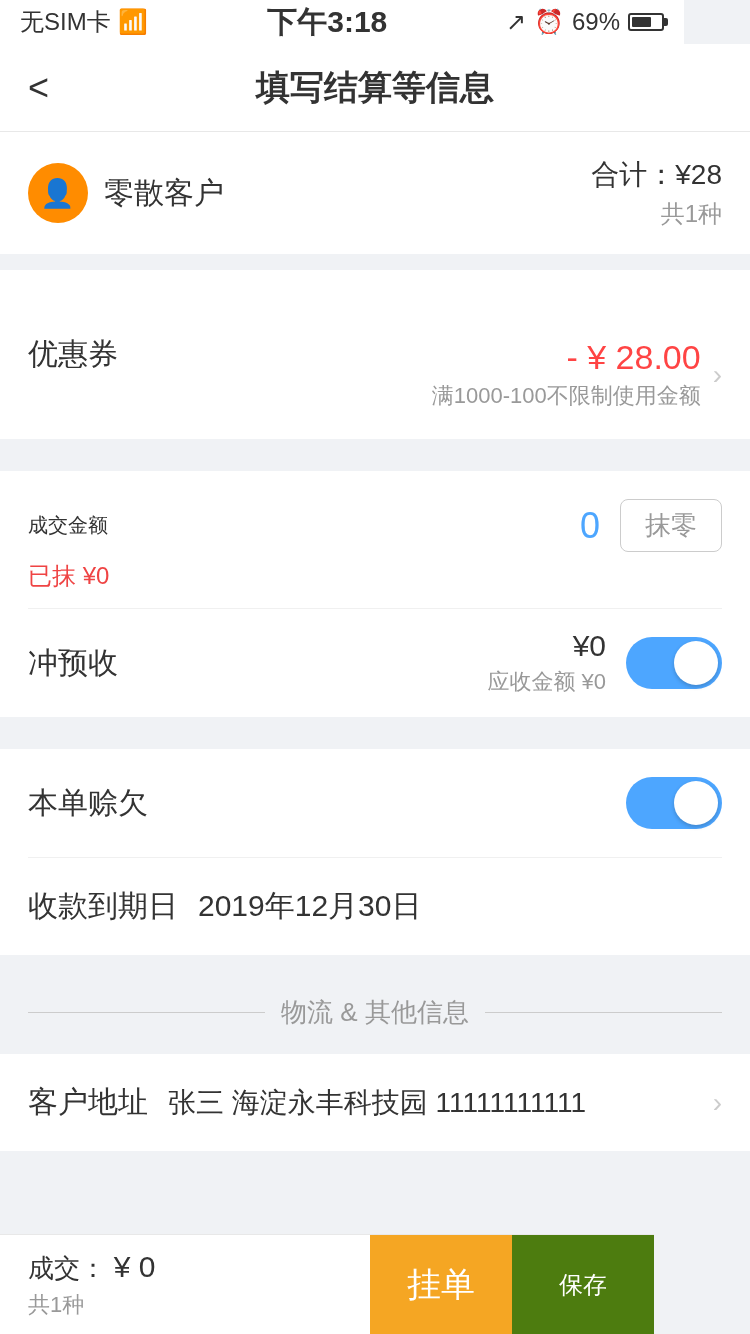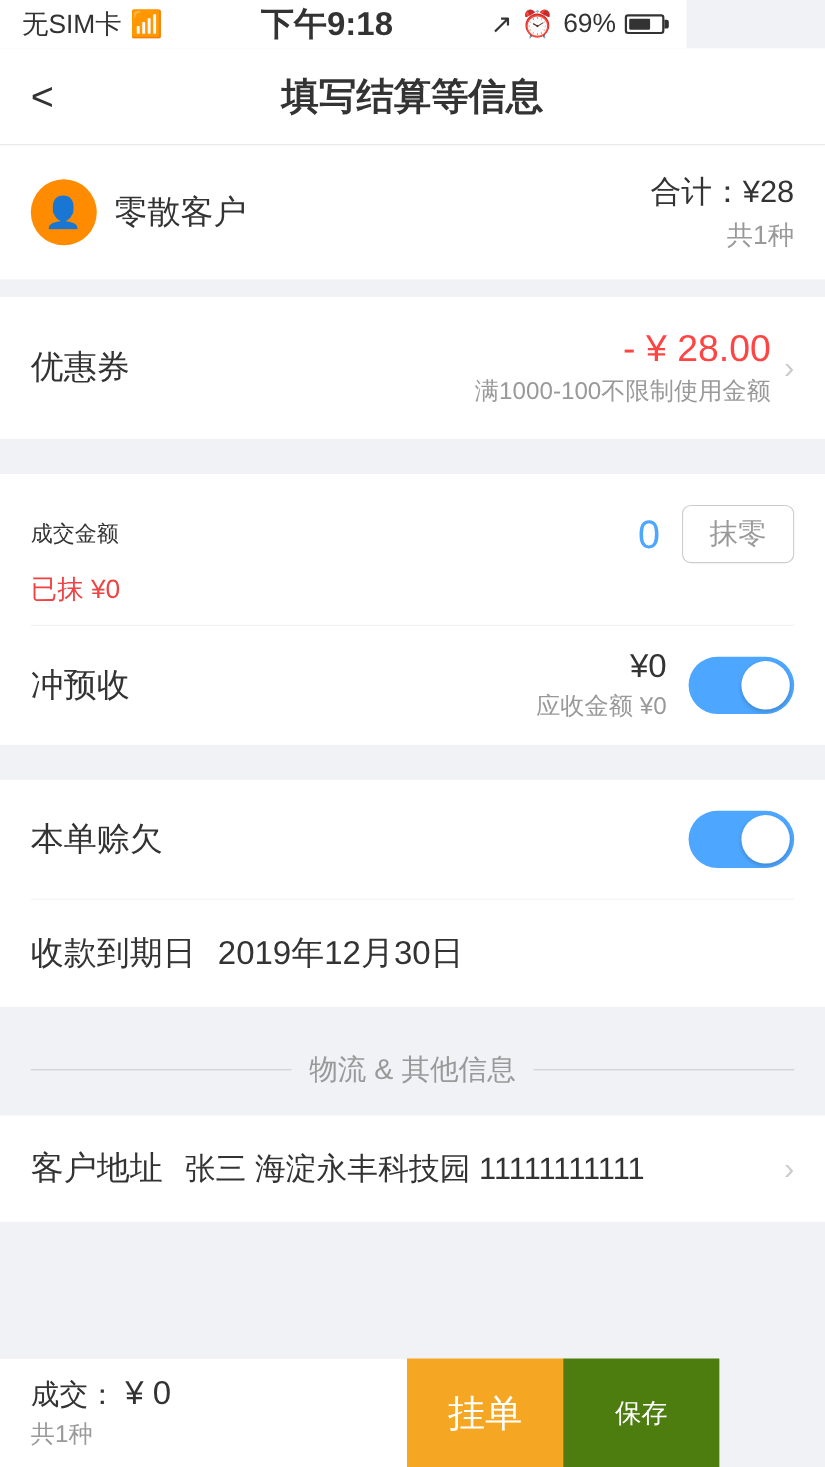--- a/index.html
+++ b/index.html
@@ -9,21 +9,21 @@
       min-height: 1334px;
       background: #f0f2f5;
       font-family: -apple-system, "PingFang SC", "Helvetica Neue", sans-serif;
       font-size: 28px;
       color: #333;
       position: relative;
     }
 
     
     .status-bar {
-      width: 624px;
+      width: 684px;
       height: 44px;
       background: #fff;
       display: flex;
       align-items: center;
       justify-content: space-between;
       padding: 0 20px;
       font-size: 24px;
       color: #333;
     }
     .status-left { display: flex; align-items: center; gap: 8px; }
@@ -148,20 +148,21 @@
       background: #fff;
     }
     .coupon-label {
       font-size: 30px;
       color: #333;
     }
     .coupon-right {
       display: flex;
       align-items: center;
       gap: 12px;
+      margin-top: 40px;
     }
     .coupon-value-block {
       text-align: right;
     }
     .coupon-amount {
       font-size: 34px;
       color: #ff4444;
       font-weight: 500;
     }
     .coupon-desc {
@@ -398,21 +399,21 @@
     }
   </style>
 </head>
 <body>
 
 <div class="status-bar">
   <div class="status-left">
     <span>无SIM卡</span>
     <span>📶</span>
   </div>
-  <div class="status-center">下午9:18</div>
+  <div class="status-center">下午3:18</div>
   <div class="status-right">
     <span>↗</span>
     <span>⏰</span>
     <span>69%</span>
     <div class="battery-icon">
       <div class="battery-fill"></div>
     </div>
   </div>
 </div>
 

